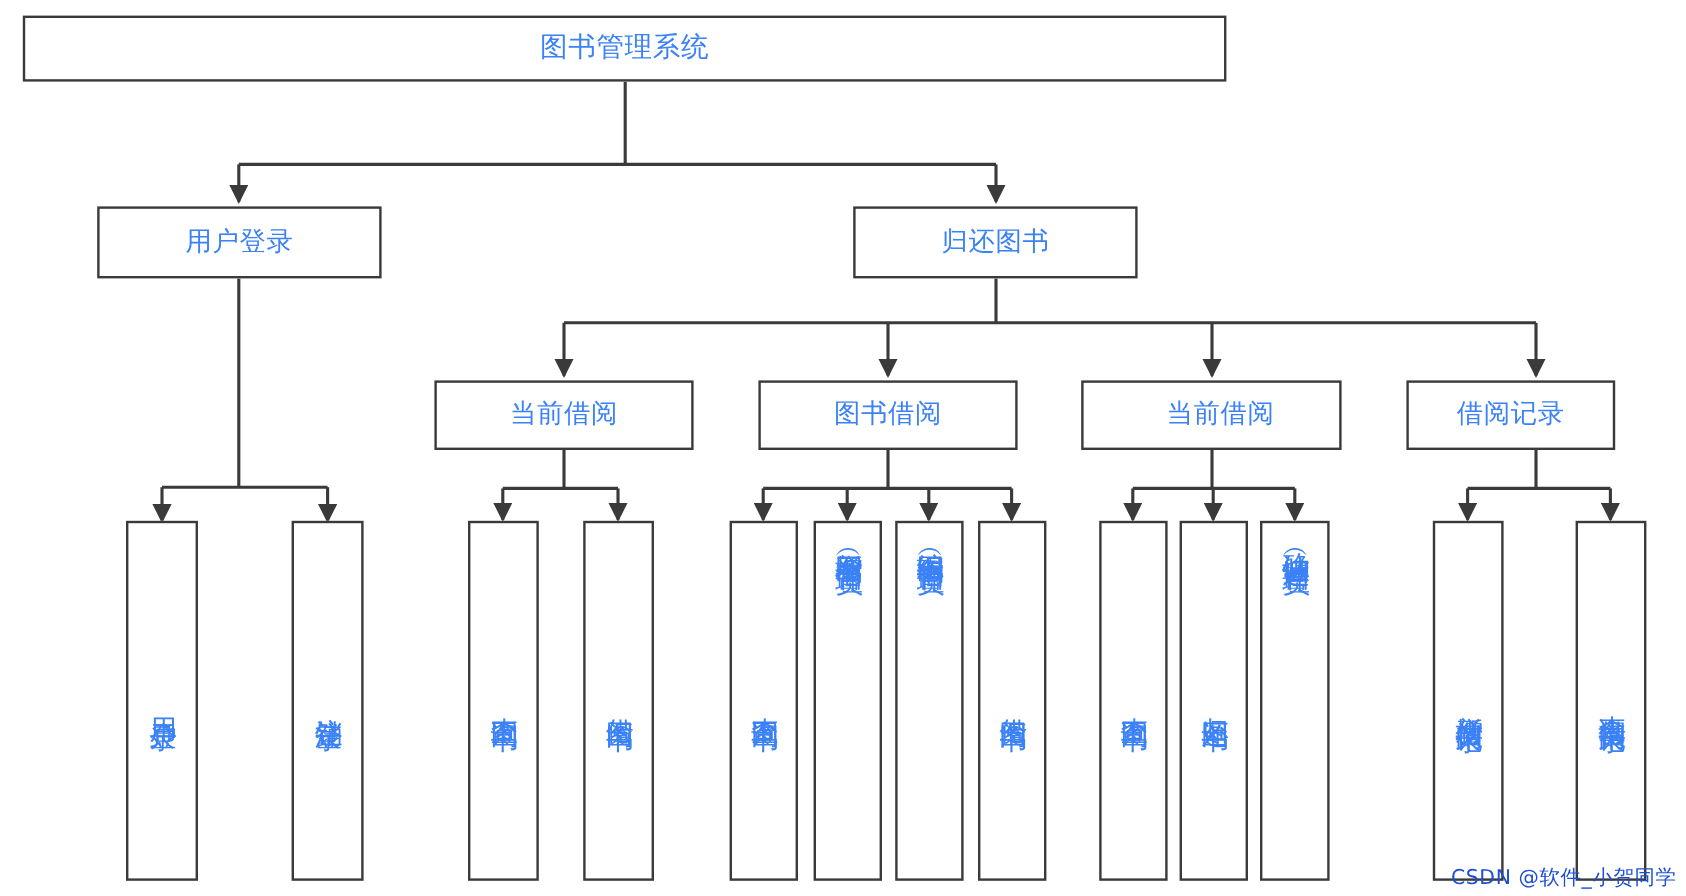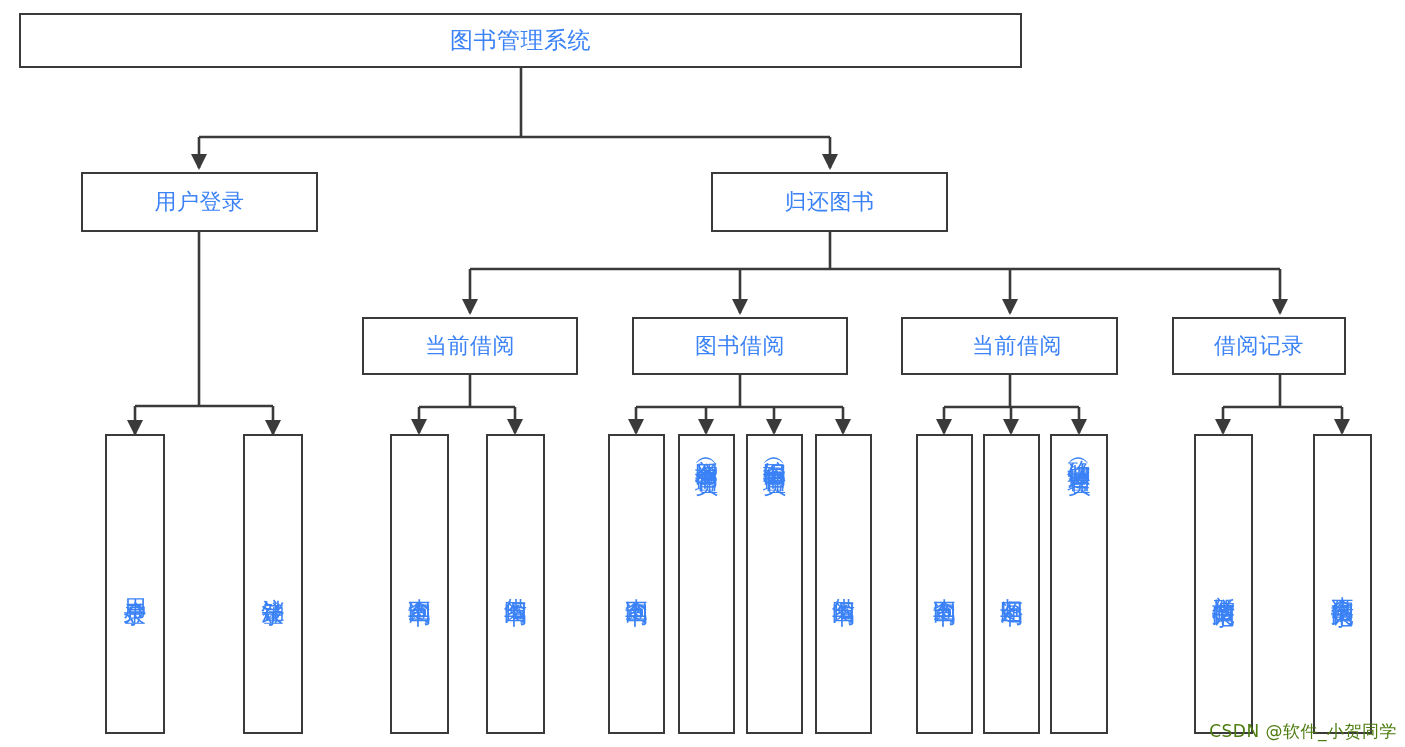--- a/index.html
+++ b/index.html
@@ -66,21 +66,21 @@
   
   .node.vert.center {
     align-items: center;
     padding-top: 0;
   }
   #watermark {
     position: absolute;
     right: 8px;
     bottom: 4px;
     font-size: 17px;
-    color: #4d7c0f;
+    color: #1d4ed8;
     letter-spacing: 0.5px;
     z-index: 5;
     white-space: nowrap;
   }
 </style>
 </head>
 <body>
 
 <div id="canvas">
 

